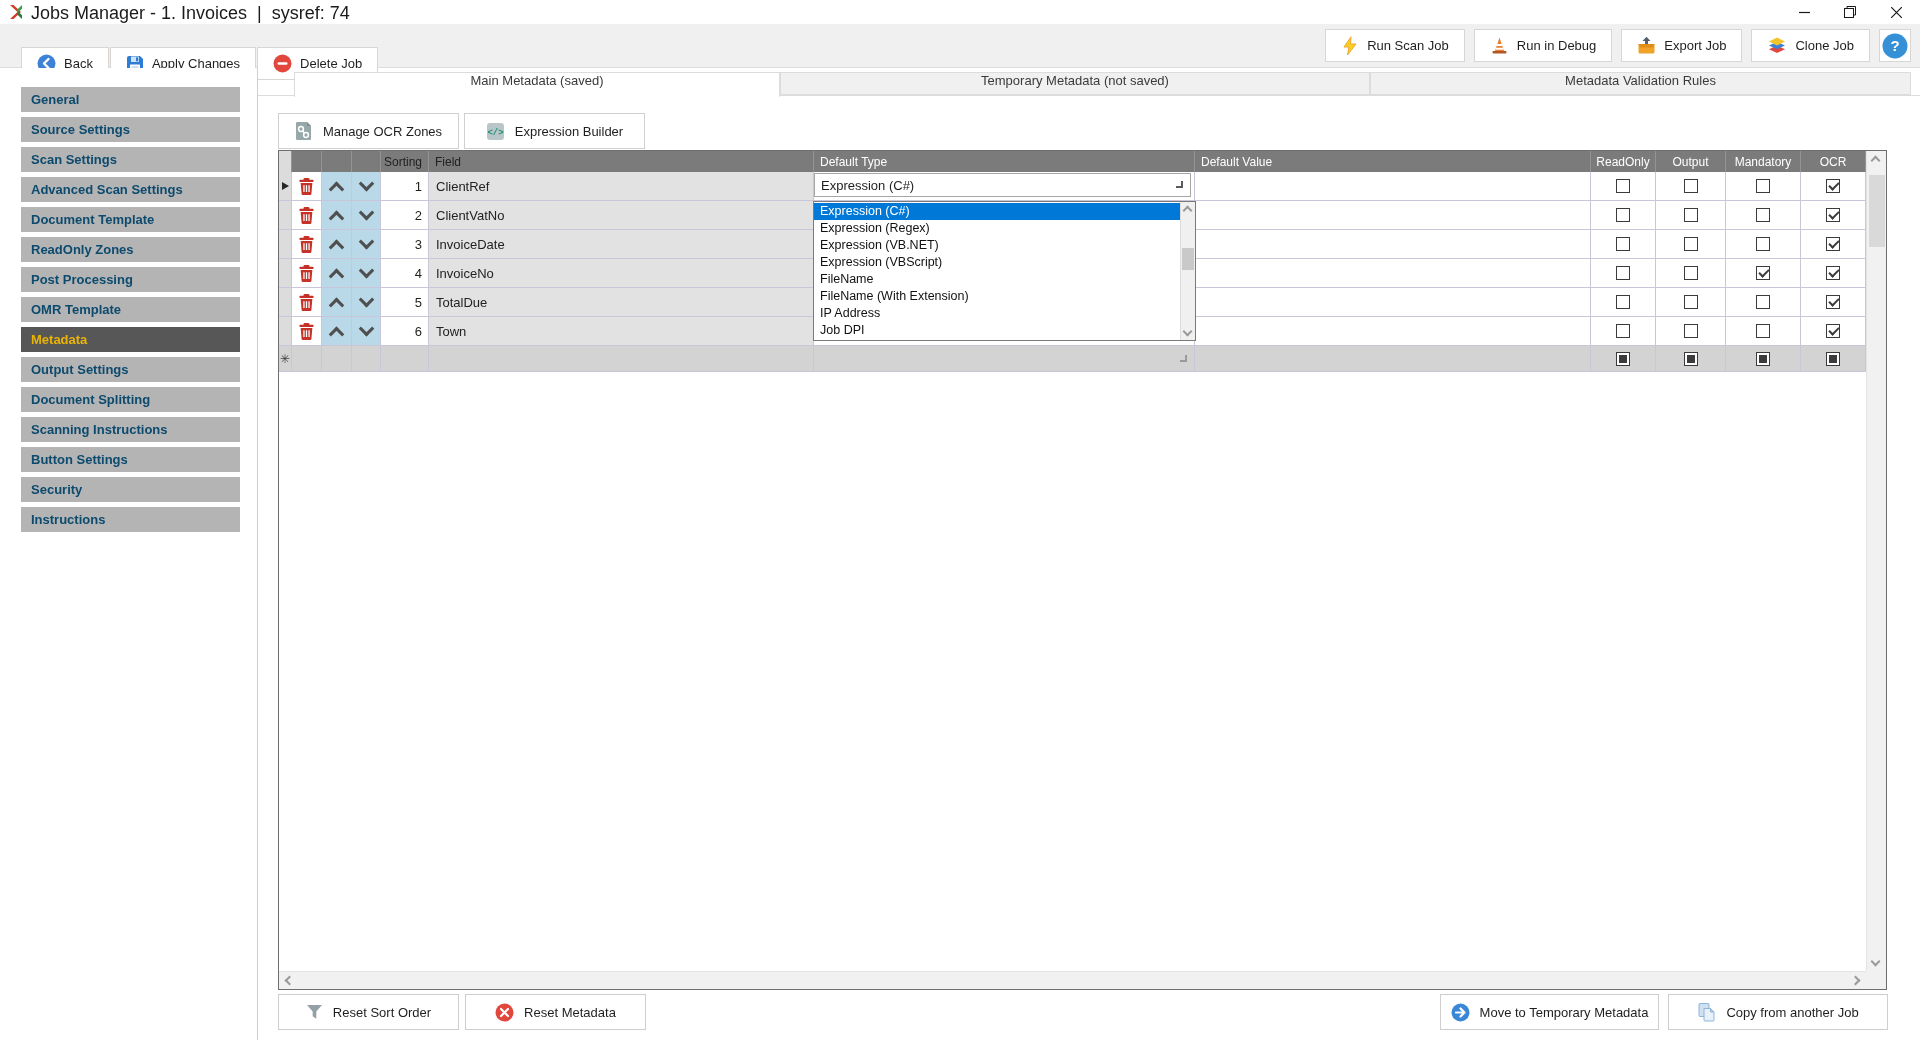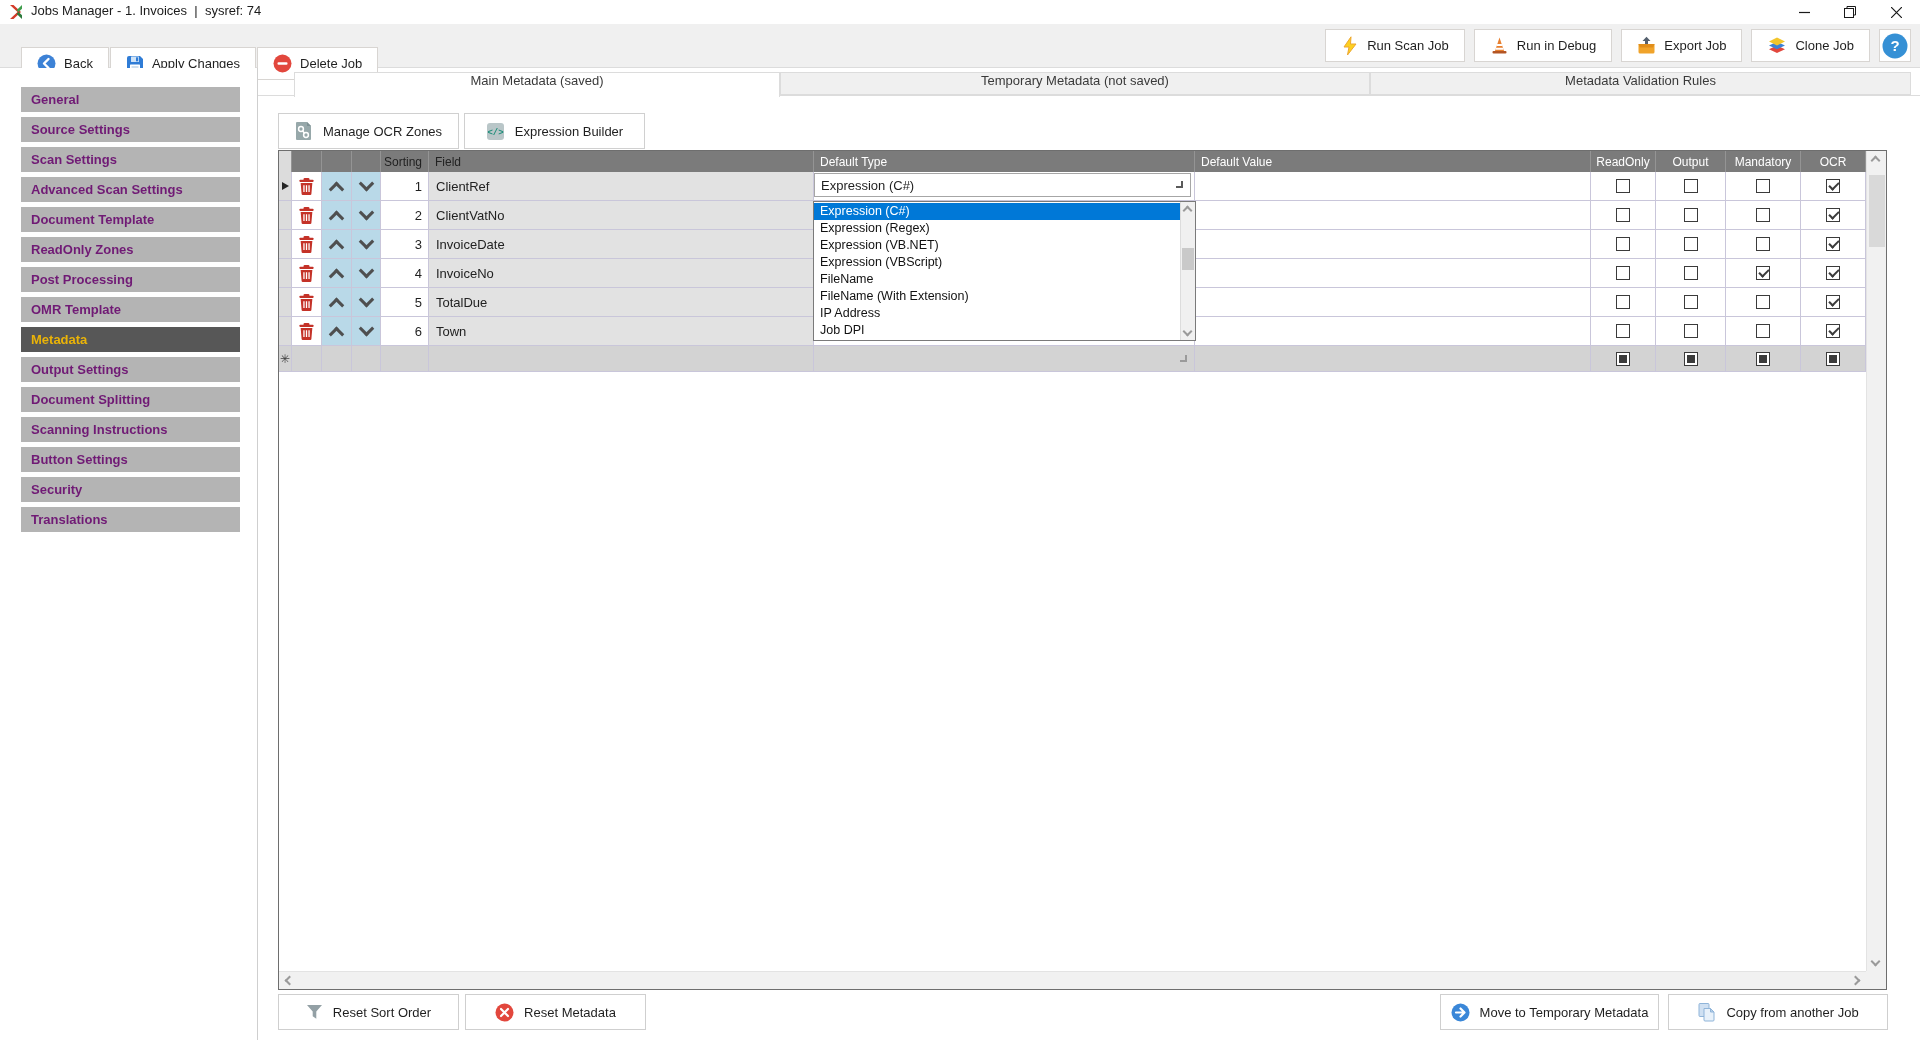--- a/index.html
+++ b/index.html
@@ -2,34 +2,34 @@
 <html><head>
 <meta charset="utf-8">
 <style>
   *{box-sizing:border-box;margin:0;padding:0}
   html,body{width:1920px;height:1040px}
   body{position:relative;font-family:"Liberation Sans",sans-serif;background:#fff;overflow:hidden;color:#222}
 
   
   .titlebar{position:absolute;left:0;top:0;width:1920px;height:24px;background:#fff;display:flex;align-items:center}
   .app-logo{position:absolute;left:8px;top:4px;width:16px;height:16px}
-  .app-title{position:absolute;left:31px;top:3px;font-size:13px;color:#1b1b1b;white-space:pre}
+  .app-title{position:absolute;left:31px;top:3px;font-size:18px;color:#1b1b1b;white-space:pre}
   .wbtn{position:absolute;top:0;width:40px;height:24px;display:flex;align-items:center;justify-content:center}
   .wbtn.min{right:96px}.wbtn.rest{right:50px}.wbtn.close{right:4px}
 
   
   .toolbar{position:absolute;left:0;top:24px;width:1920px;height:44px;background:#f0f0f0;border-bottom:1px solid #dcdcdc}
   .tb-left{position:absolute;left:21px;top:23px;display:flex;gap:1px}
   .tb-right{position:absolute;right:9px;top:5px;display:flex;gap:9px;align-items:center}
   .tbtn{height:33px;background:#fff;border:1px solid #d8d5d2;display:inline-flex;align-items:center;gap:8px;padding:0 15px;font-size:13px;color:#1f1f1f;cursor:default}
   .tbtn.iconly{width:32px;padding:0;justify-content:center}
 
   
   .sidebar{position:absolute;left:0;top:68px;width:258px;bottom:0;background:#fff;border-right:1px solid #cfcfcf;padding-top:19px}
-  .side-item{width:219px;height:25px;margin:0 0 5px 21px;background:#b4b4b4;color:#701a75;font-weight:bold;font-size:13px;display:flex;align-items:center;padding-left:10px}
+  .side-item{width:219px;height:25px;margin:0 0 5px 21px;background:#b4b4b4;color:#0c4a6e;font-weight:bold;font-size:13px;display:flex;align-items:center;padding-left:10px}
   .side-item.selected{background:#575757;color:#eab308}
 
   
   .tabstrip{position:absolute;left:258px;top:72px;right:0;height:24px;border-bottom:1px solid #dcdcdc}
   .tab{position:absolute;top:0;height:23px;background:#f0f0f0;border:1px solid #dcdcdc;display:flex;align-items:flex-start;justify-content:center;font-size:13px;color:#3a3a3a}
   .tab.t0{left:36px;width:486px}
   .tab.t1{left:522px;width:590px}
   .tab.t2{left:1112px;width:541px}
   .tab.active{background:#fff;height:25px;border-bottom:none;z-index:2}
 
@@ -245,21 +245,21 @@
     <div class="side-item">
       <span>Scanning Instructions</span>
     </div>
     <div class="side-item">
       <span>Button Settings</span>
     </div>
     <div class="side-item">
       <span>Security</span>
     </div>
     <div class="side-item">
-      <span>Translations</span>
+      <span>Instructions</span>
     </div>
   </div>
 
 <div class="tabstrip" id="tabstrip">
     <div class="tab t0 active">
       <span>Main Metadata (saved)</span>
     </div>
     <div class="tab t1">
       <span>Temporary Metadata (not saved)</span>
     </div>

